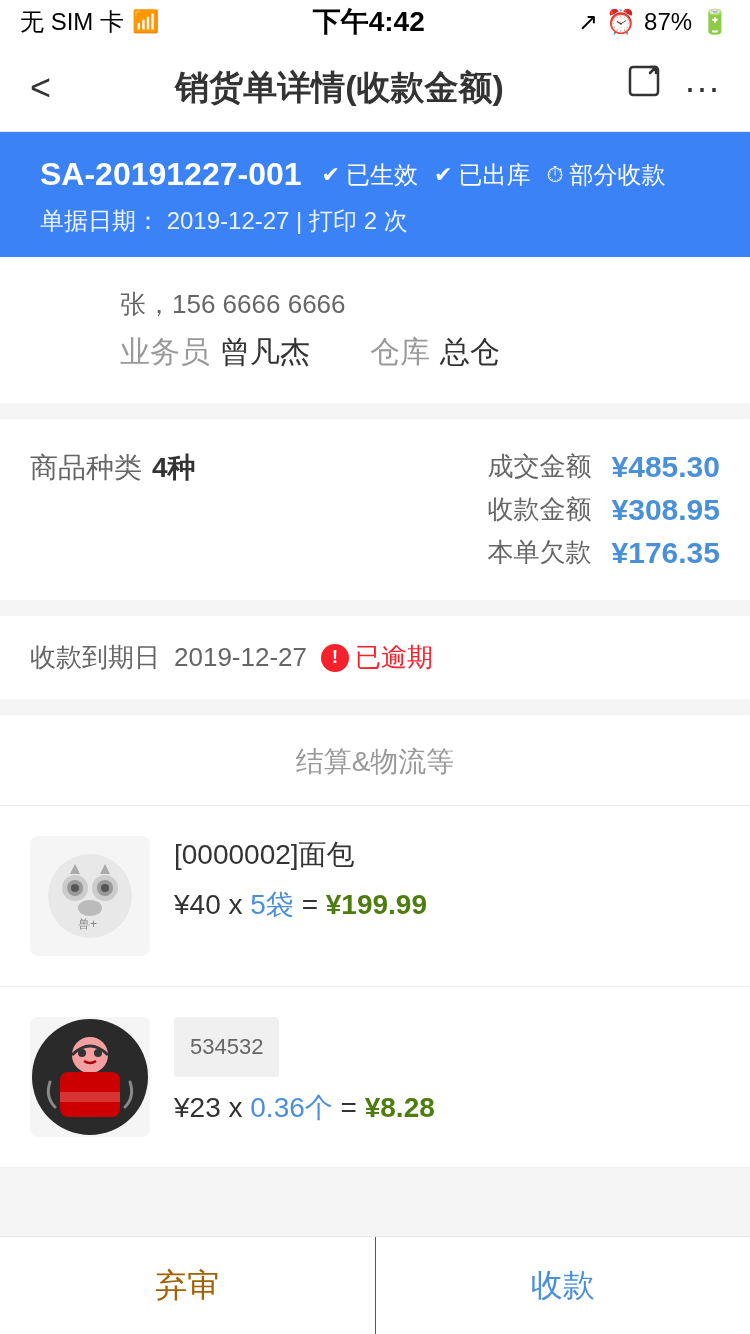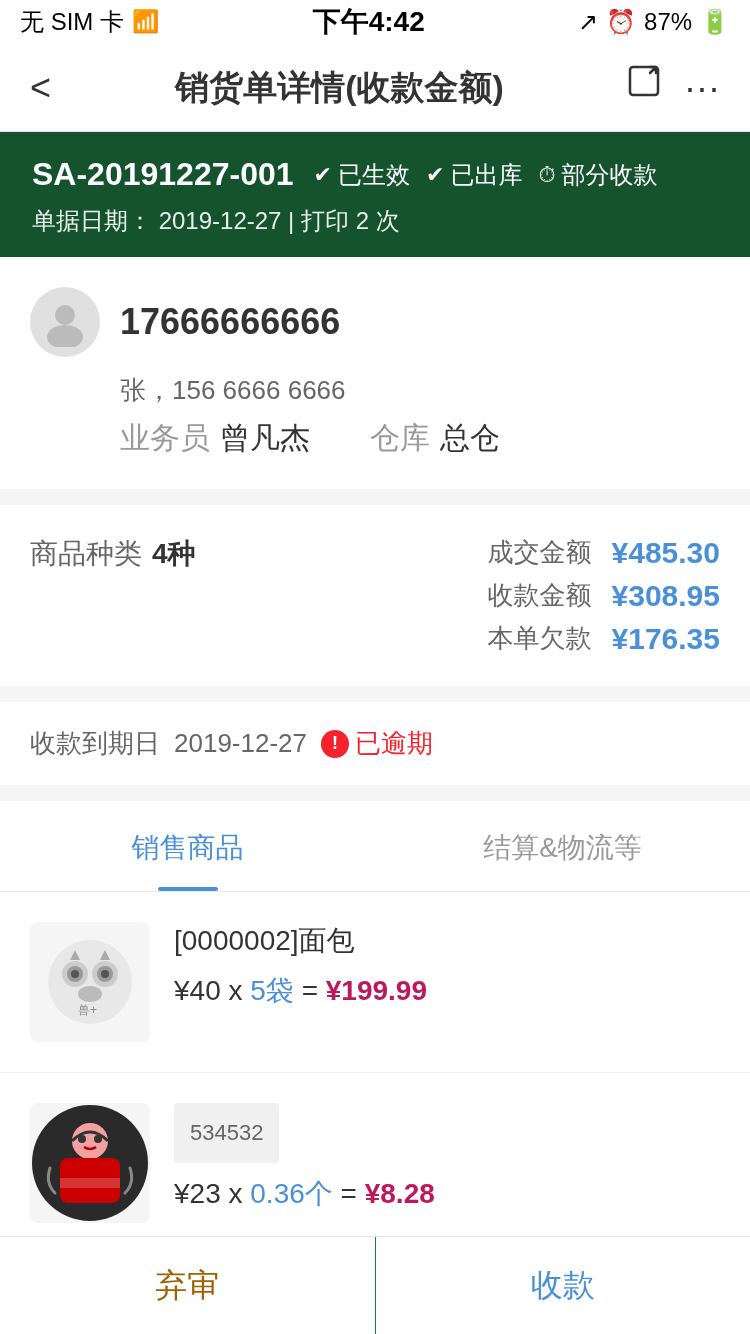--- a/index.html
+++ b/index.html
@@ -47,22 +47,22 @@
     .nav-left, .nav-right {
       display: flex; align-items: center; gap: 20px;
     }
     .nav-icon {
       font-size: 36px;
       color: #333;
     }
 
     
     .order-header {
-      background: #14532d;
-      padding: 24px 32px 20px;
+      background: #3b82f6;
+      padding: 24px 40px 20px;
     }
     .order-header-top {
       display: flex;
       align-items: center;
       gap: 20px;
       margin-bottom: 12px;
     }
     .order-id {
       font-size: 32px;
       font-weight: 700;
@@ -230,21 +230,21 @@
       flex-shrink: 0;
       display: flex;
       align-items: center;
       justify-content: center;
       overflow: hidden;
     }
     .product-info { flex: 1; }
     .product-name { font-size: 28px; color: #333; margin-bottom: 12px; font-weight: 500; }
     .product-price { font-size: 28px; color: #333; }
     .product-price .qty { color: #4A90D9; }
-    .product-price .total { color: #be185d; font-weight: 600; }
+    .product-price .total { color: #4d7c0f; font-weight: 600; }
     .product-tag {
       display: inline-block;
       padding: 17px 16px;
       background: #f0f0f0;
       color: #666;
       font-size: 22px;
       border-radius: 4px;
       margin-bottom: 12px;
     }
 
@@ -321,29 +321,20 @@
     </div>
   </div>
   <div class="order-meta">
     <span>单据日期：</span>
     <span>2019-12-27</span>
     <span>| 打印 2 次</span>
   </div>
 </div>
 
 <div class="customer-section">
-  <div class="customer-top">
-    <div class="avatar">
-      <svg width="50" height="50" viewBox="0 0 50 50" fill="none">
-        <circle cx="25" cy="18" r="10" fill="#bbb"></circle>
-        <ellipse cx="25" cy="40" rx="18" ry="12" fill="#bbb"></ellipse>
-      </svg>
-    </div>
-    <span class="customer-name">17666666666</span>
-  </div>
   <div class="customer-info">张，156 6666 6666</div>
   <div class="customer-staff">
     <div class="staff-item">
       <span class="staff-label">业务员</span>
       <span class="staff-value">曾凡杰</span>
     </div>
     <div class="staff-item">
       <span class="staff-label">仓库</span>
       <span class="staff-value">总仓</span>
     </div>
@@ -374,21 +365,20 @@
 <div class="due-section">
   <span>收款到期日</span>
   <span>2019-12-27</span>
   <span class="overdue-label">
     <span class="overdue-dot">!</span>
     <span>已逾期</span>
   </span>
 </div>
 
 <div class="tabs-section">
-  <div class="tab active">销售商品</div>
   <div class="tab">结算&amp;物流等</div>
 </div>
 
 <div class="products-section">
 
   <div class="product-item">
     <div class="product-thumb">
       <svg width="100" height="100" viewBox="0 0 100 100" fill="none">
 
         <circle cx="50" cy="50" r="42" fill="#e8e8e8"></circle>

